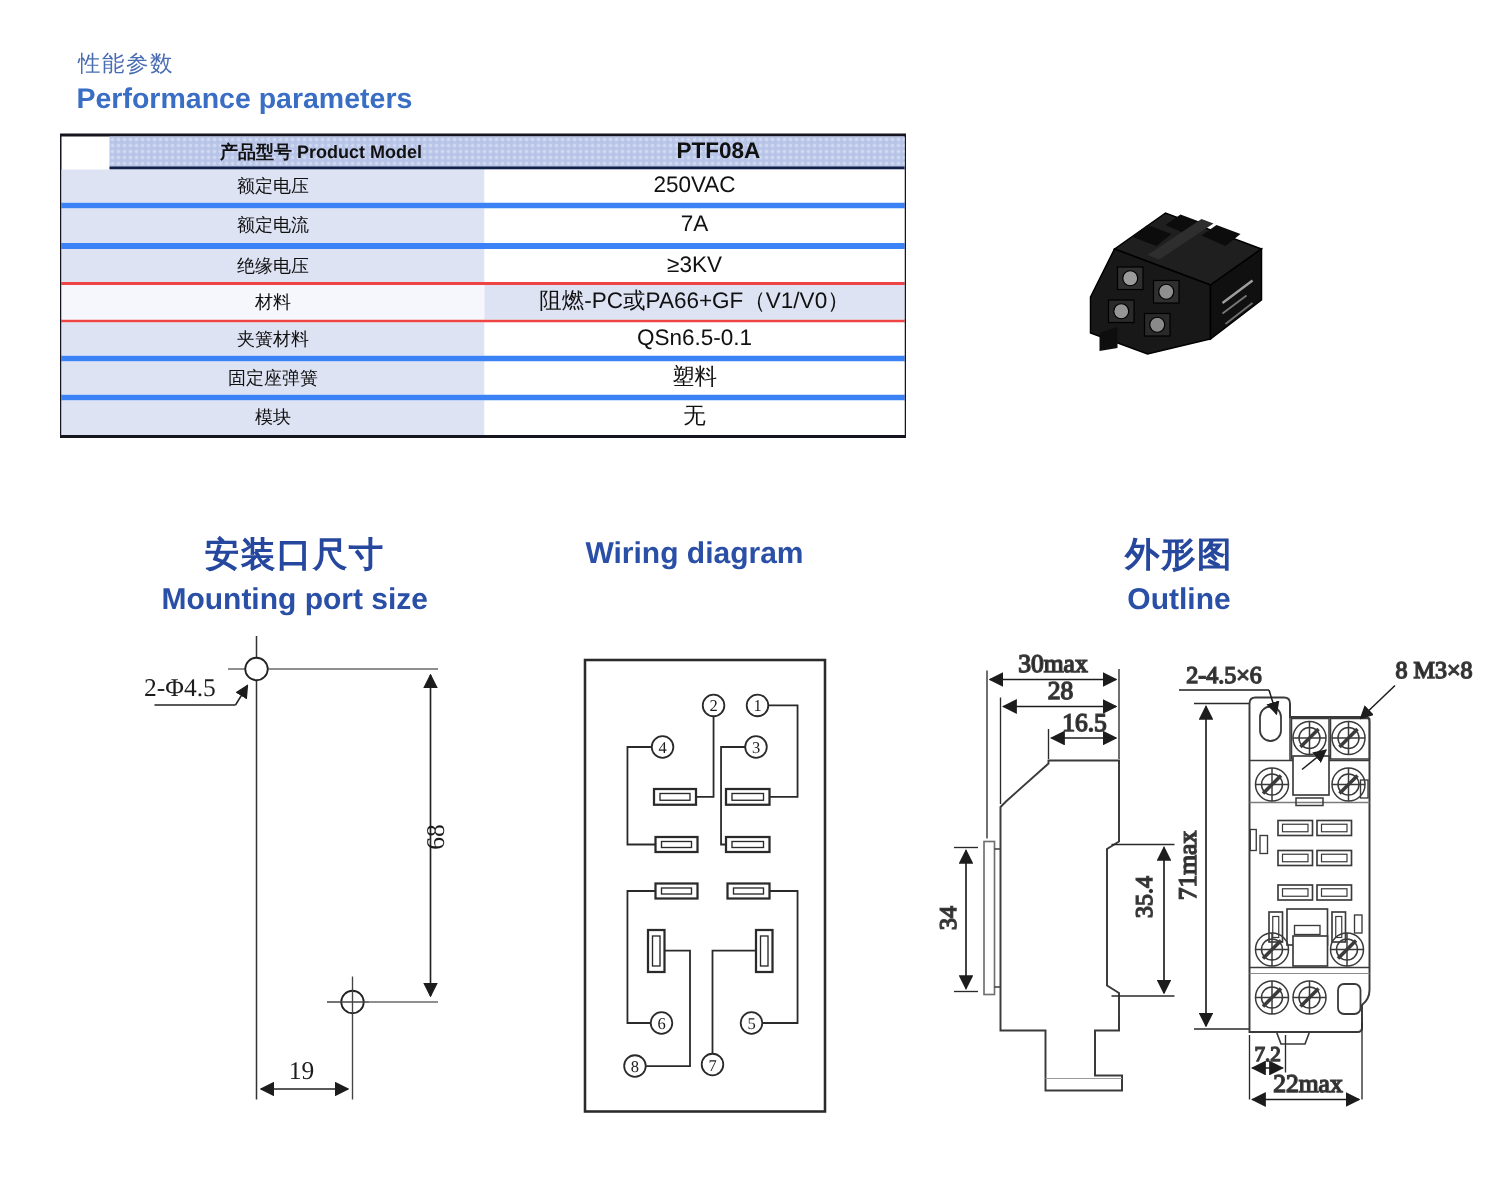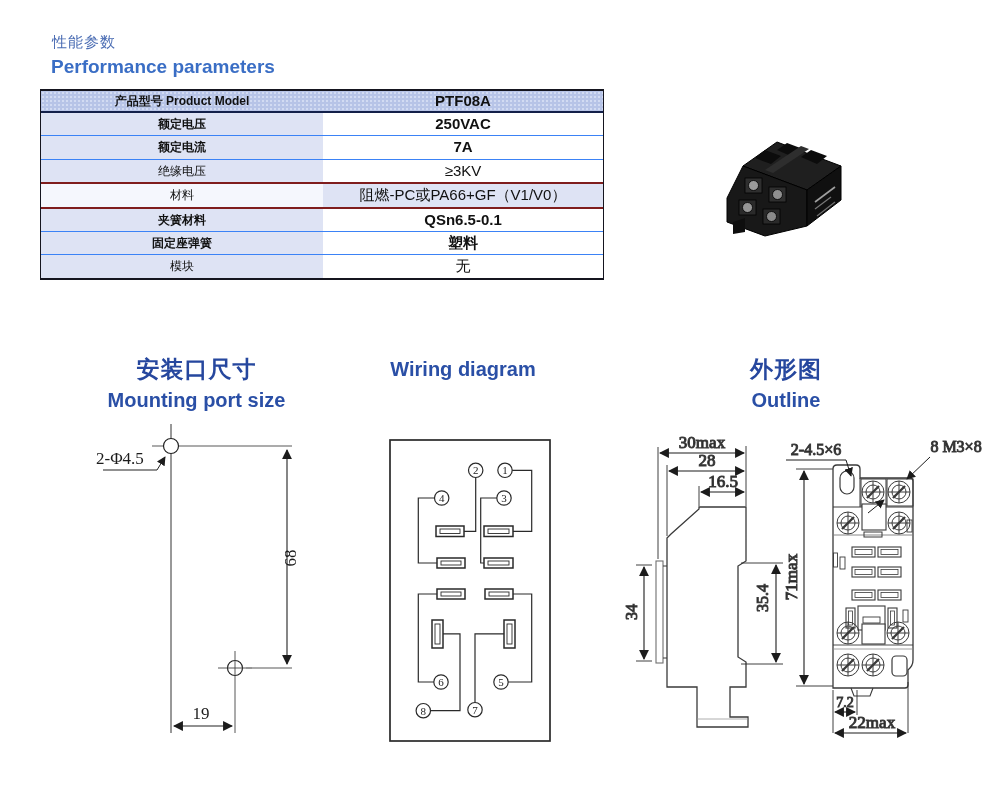--- a/index.html
+++ b/index.html
@@ -9,26 +9,26 @@
   .t-zh{position:absolute;left:40px;top:33px;font-size:15px;color:#4a6cb3;letter-spacing:1px;margin-left:12px;}
   .t-en{position:absolute;left:39px;top:56px;font-size:19px;color:#3a6ec5;font-weight:600;margin-left:12px;}
   
   .param-table{position:absolute;left:40px;top:89px;width:562px;
                border:1px solid #15151f;border-top-width:2px;border-bottom-width:2px;
                font-size:12px;color:#111;}
   .t-row{display:flex;height:22.4px;line-height:22.4px;}
   .t-row.hdr{height:20px;line-height:20px;border-bottom:2px solid #13204a;
              background:#b7c4e7;
              background-image:radial-gradient(#d2dbf2 1px, transparent 1.2px);
-             background-size:4px 4px;font-weight:bold;}
+             background-size:4px 4px;font-weight:bold;margin-left:32px;}
   .t-row.hdr .cl,.t-row.hdr .cv{background:transparent;}
   .cl{width:282px;text-align:center;background:#dee3f4;}
   .cv{flex:1;text-align:center;background:#fff;font-size:15px;}
-  .t-row.sep{border-bottom:1px solid #3b82f6;font-weight:bold;}
-  .t-row.thick{border-bottom:2px solid #7f1d1d;}
+  .t-row.sep{border-bottom:4px solid #3b82f6;}
+  .t-row.thick{border-bottom:2px solid #ef4444;}
   .t-row.alt .cl{background:#f5f7fd;}
   .t-row.alt .cv{background:#dee3f4;}
   
   .sec{position:absolute;top:354px;text-align:center;color:#26479e;}
   .sec .zh{font-size:23px;font-weight:bold;letter-spacing:1px;}
   .sec .en{font-size:20px;font-weight:600;margin-top:4px;color:#2a4fa6;}
   .sec1{left:84px;width:225px;}
   .sec2{left:368px;width:190px;}
   .sec3{left:691px;width:190px;}
   

